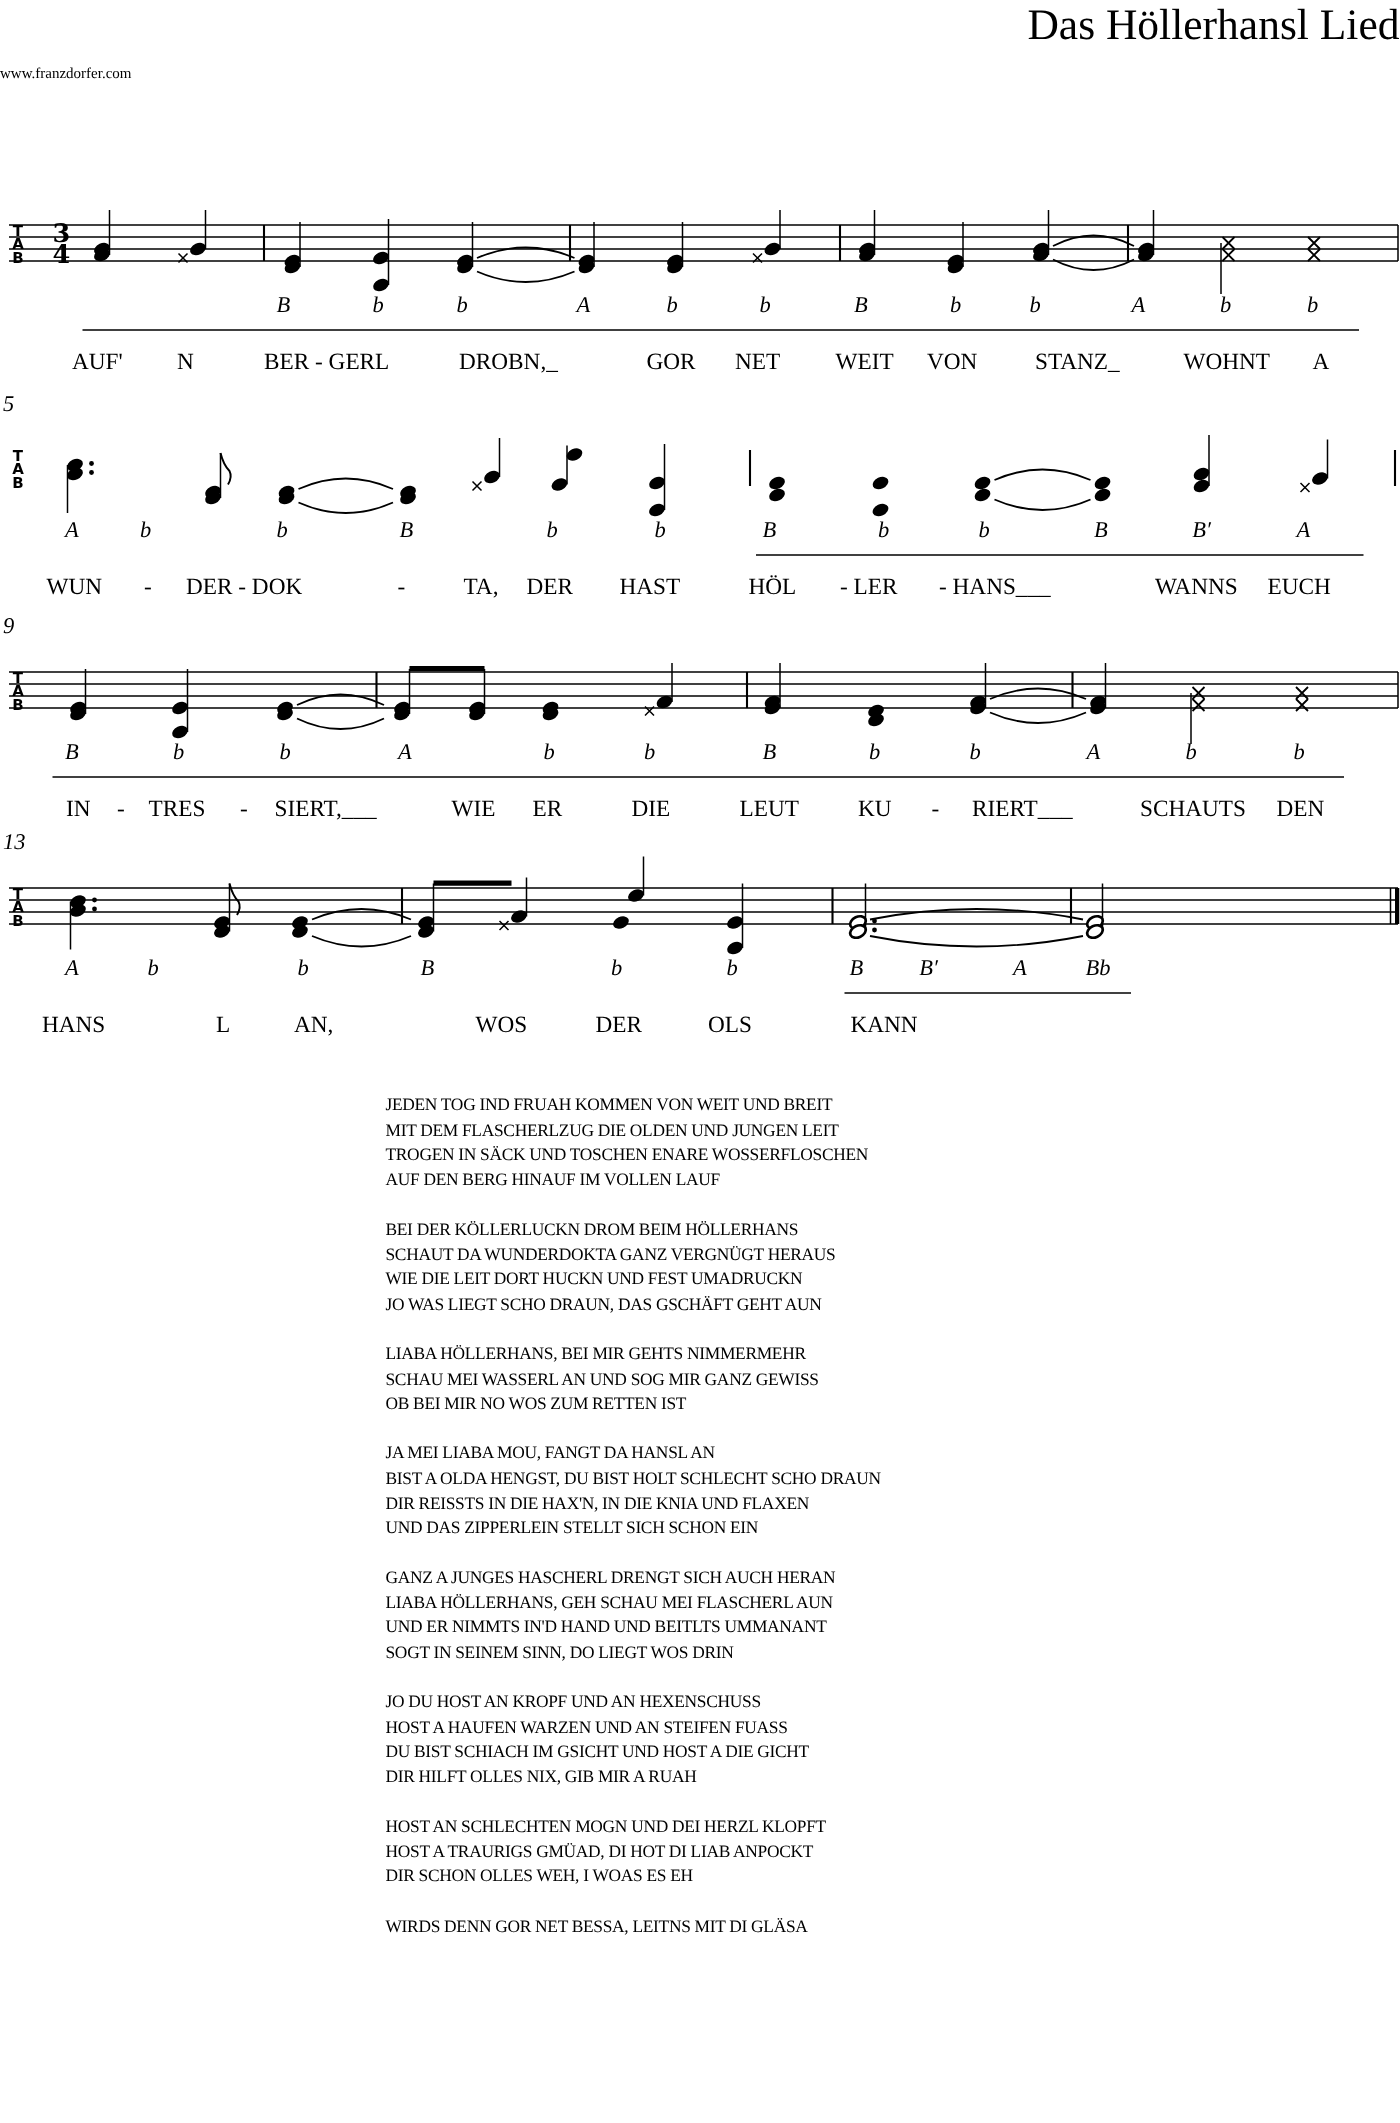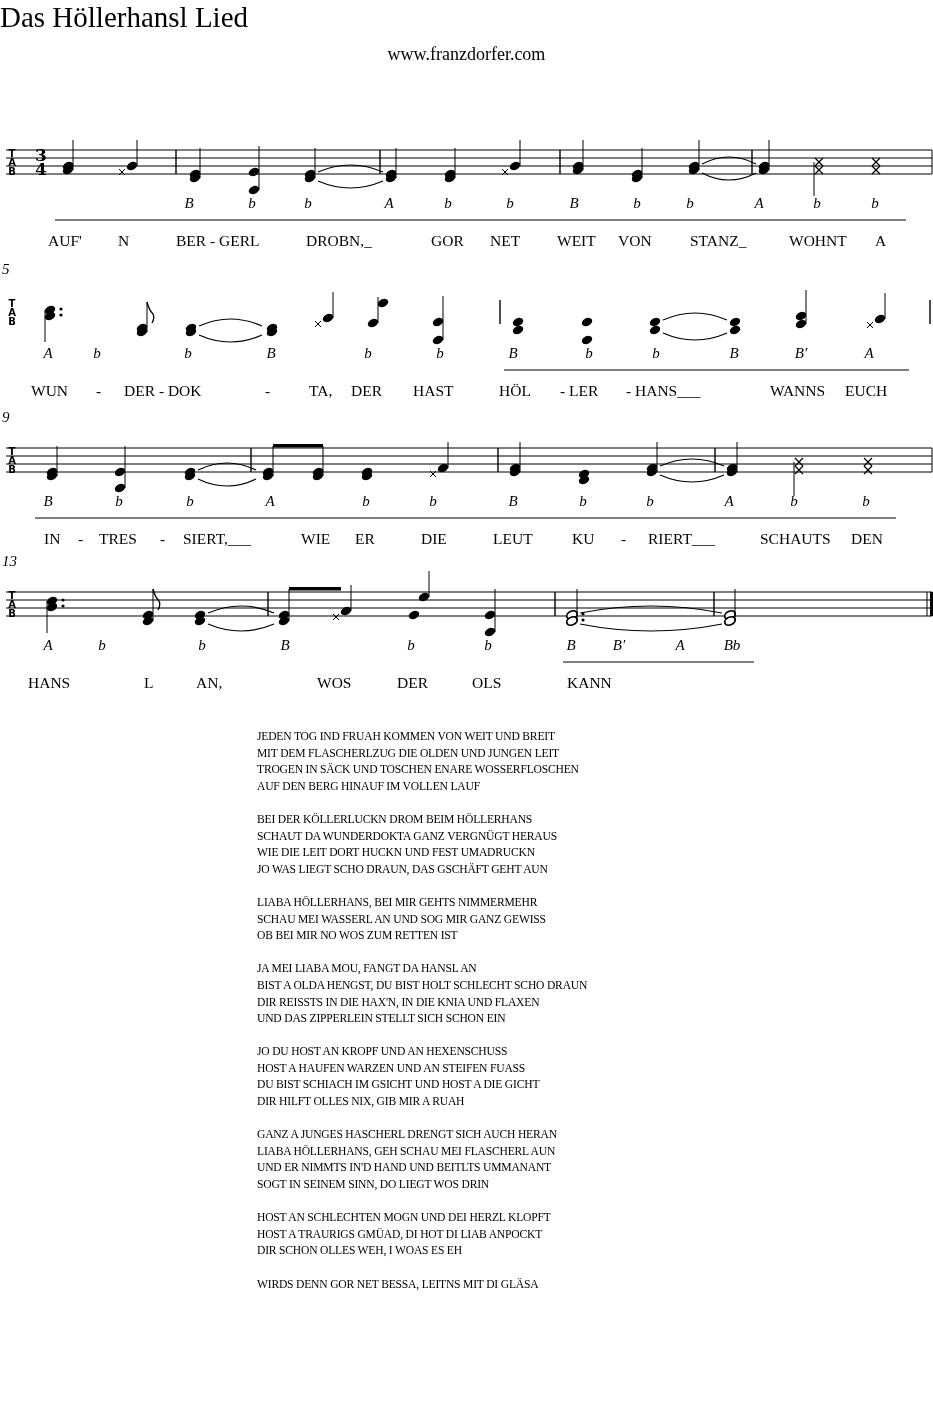--- a/index.html
+++ b/index.html
@@ -1,21 +1,21 @@
 <!DOCTYPE html>
 <html><head>
 <meta charset="utf-8">
 <style>
   html, body { margin: 0; padding: 0; background: #ffffff; }
   body { width: 933px; height: 1415px; position: relative; overflow: hidden;
          font-family: "Liberation Serif", "DejaVu Serif", serif; color: #000; }
-  .title { position: absolute; left: 0; width: 933px; top: 0; text-align: left;
+  .title { position: absolute; left: 0; width: 933px; top: 0; text-align: right;
            font-size: 29px; line-height: 34px; }
-  .url { position: absolute; left: 0; width: 933px; top: 44px; text-align: center;
-         font-size: 18px; }
+  .url { position: absolute; left: 0; width: 933px; top: 44px; text-align: left;
+         font-size: 10px; }
   #score { position: absolute; left: 0; top: 0; }
   .lyrics { position: absolute; left: 257px; top: 729px; font-size: 11.6px; line-height: 16.6px;
             letter-spacing: -0.2px; }
   .stanza { margin-bottom: 16.6px; }
   .stanza div { white-space: nowrap; }
 </style>
 </head>
 <body>
 
 <div class="title">Das Höllerhansl Lied</div>
@@ -452,32 +452,32 @@
       <div>SCHAU MEI WASSERL AN UND SOG MIR GANZ GEWISS</div>
       <div>OB BEI MIR NO WOS ZUM RETTEN IST</div>
     </div>
     <div class="stanza">
       <div>JA MEI LIABA MOU, FANGT DA HANSL AN</div>
       <div>BIST A OLDA HENGST, DU BIST HOLT SCHLECHT SCHO DRAUN</div>
       <div>DIR REISSTS IN DIE HAX'N, IN DIE KNIA UND FLAXEN</div>
       <div>UND DAS ZIPPERLEIN STELLT SICH SCHON EIN</div>
     </div>
     <div class="stanza">
+      <div>GANZ A JUNGES HASCHERL DRENGT SICH AUCH HERAN</div>
+      <div>LIABA HÖLLERHANS, GEH SCHAU MEI FLASCHERL AUN</div>
+      <div>UND ER NIMMTS IN'D HAND UND BEITLTS UMMANANT</div>
+      <div>SOGT IN SEINEM SINN, DO LIEGT WOS DRIN</div>
+    </div>
+    <div class="stanza">
       <div>JO DU HOST AN KROPF UND AN HEXENSCHUSS</div>
       <div>HOST A HAUFEN WARZEN UND AN STEIFEN FUASS</div>
       <div>DU BIST SCHIACH IM GSICHT UND HOST A DIE GICHT</div>
       <div>DIR HILFT OLLES NIX, GIB MIR A RUAH</div>
     </div>
     <div class="stanza">
-      <div>GANZ A JUNGES HASCHERL DRENGT SICH AUCH HERAN</div>
-      <div>LIABA HÖLLERHANS, GEH SCHAU MEI FLASCHERL AUN</div>
-      <div>UND ER NIMMTS IN'D HAND UND BEITLTS UMMANANT</div>
-      <div>SOGT IN SEINEM SINN, DO LIEGT WOS DRIN</div>
-    </div>
-    <div class="stanza">
       <div>HOST AN SCHLECHTEN MOGN UND DEI HERZL KLOPFT</div>
       <div>HOST A TRAURIGS GMÜAD, DI HOT DI LIAB ANPOCKT</div>
       <div>DIR SCHON OLLES WEH, I WOAS ES EH</div>
     </div>
     <div class="stanza">
       <div>WIRDS DENN GOR NET BESSA, LEITNS MIT DI GLÄSA</div>
     </div>
   </div>
 
 </body></html>

